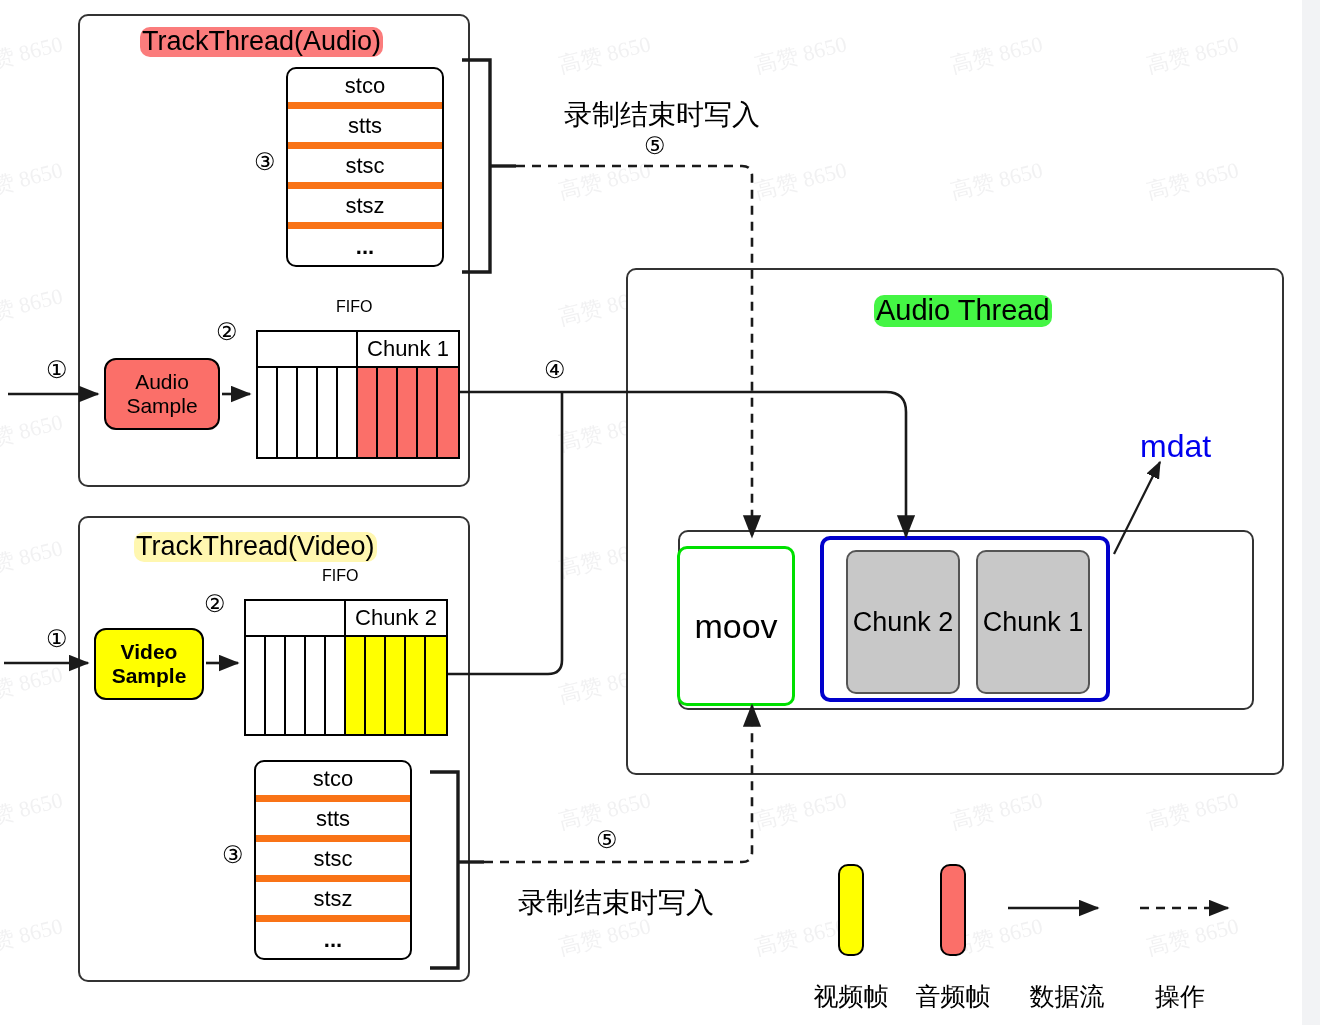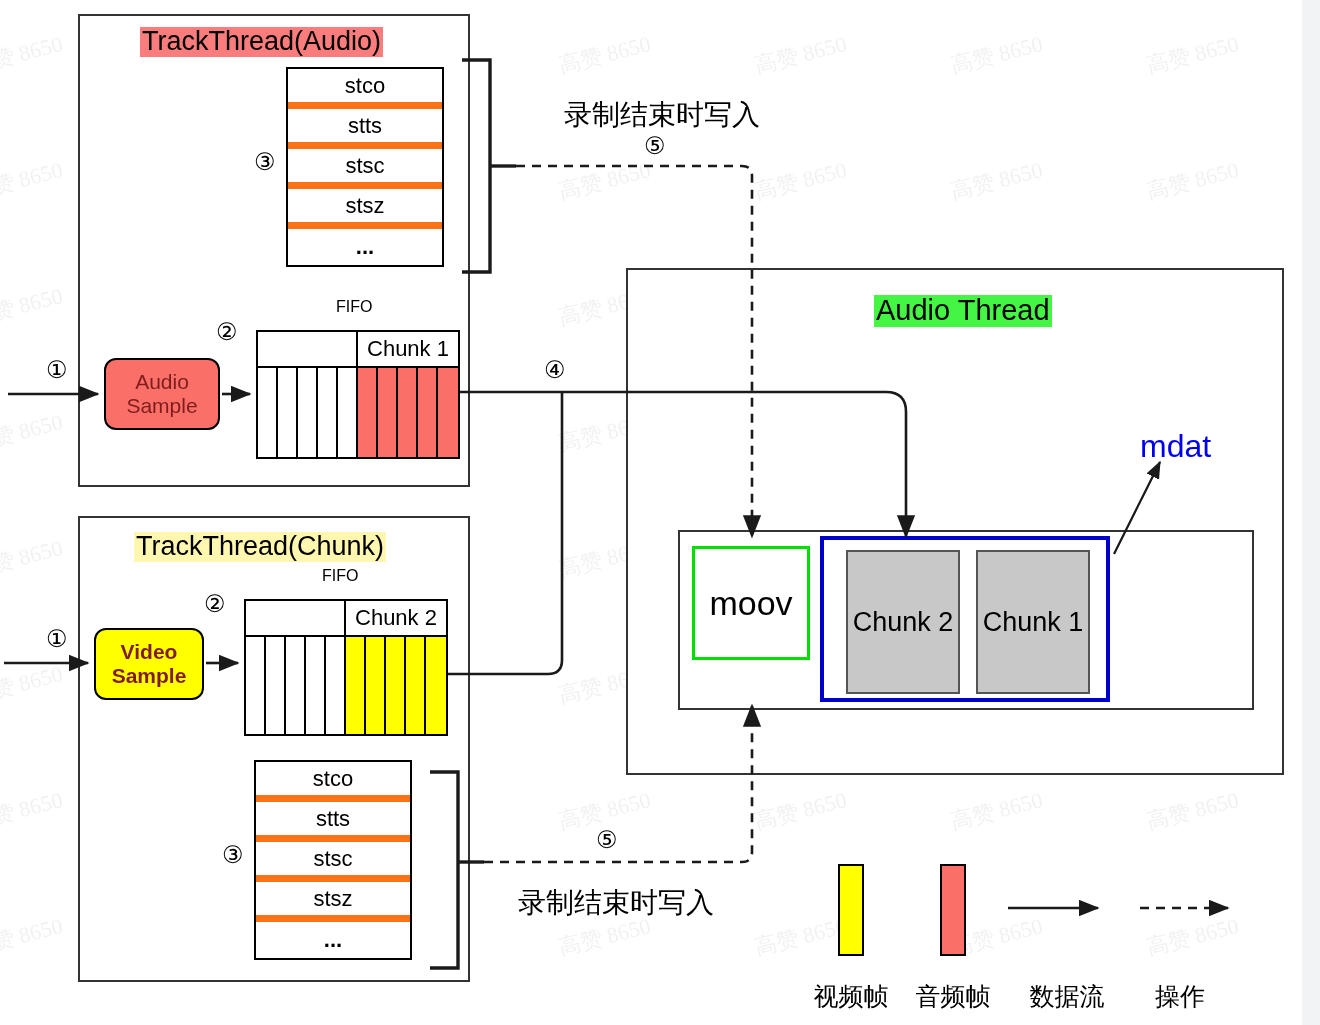--- a/index.html
+++ b/index.html
@@ -5,21 +5,21 @@
   html,body{margin:0;padding:0;}
   body{
     width:1320px;height:1025px;
     background:#ffffff;
     font-family:"Liberation Sans","DejaVu Sans",sans-serif;
     overflow:hidden;
     position:relative;
   }
   #stage{position:absolute;left:0;top:0;width:1320px;height:1025px;}
   #edge-strip{position:absolute;right:0;top:0;width:18px;height:1025px;background:#f2f3f5;}
-  .abs{position:absolute;}
+  .abs{position:absolute;border-radius:10px;}
 
   
   .thread-box{border:2px solid #333;background:#fff;box-sizing:border-box;}
 
   .title{
     font-size:27px;color:#000;white-space:nowrap;line-height:1.1;
     padding:0 2px;
   }
   .hl-red{background:#fb7c7c;}
   .hl-yellow{background:#fff7b0;}
@@ -37,21 +37,21 @@
 
   
   .circ{
     font-size:24px;color:#000;line-height:1;white-space:nowrap;
   }
 
   
   .sample{
     border:2px solid #000;border-radius:12px;box-sizing:border-box;
     display:flex;flex-direction:column;align-items:center;justify-content:center;
-    font-size:21px;color:#7f1d1d;line-height:1.15;text-align:center;
+    font-size:21px;color:#000000;line-height:1.15;text-align:center;
   }
   .sample-audio{background:#fb6f69;}
   .sample-video{background:#ffff00;font-weight:bold;}
 
   
   .fifo-label{font-size:16px;color:#000;}
   .fifo-head{display:flex;box-sizing:border-box;border:2px solid #000;border-bottom:none;}
   .fifo-head-left{box-sizing:border-box;border-right:2px solid #000;}
   .fifo-head-right{box-sizing:border-box;display:flex;align-items:center;justify-content:center;font-size:22px;color:#000;}
   .fifo-cells{display:flex;box-sizing:border-box;border:2px solid #000;}
@@ -185,21 +185,21 @@
   <div class="abs circ" style="left:216px;top:320px;">②</div>
   <div class="abs circ" style="left:46px;top:358px;">①</div>
 
   <div class="abs sample sample-audio" style="left:104px;top:358px;width:116px;height:72px;">
     <span>Audio</span>
     <span>Sample</span>
   </div>
 
   <div class="abs thread-box" style="left:78px;top:516px;width:392px;height:466px;"></div>
 
-  <div class="abs title hl-yellow" style="left:134px;top:532px;">TrackThread(Chunk)</div>
+  <div class="abs title hl-yellow" style="left:134px;top:532px;">TrackThread(Video)</div>
 
   <div class="abs fifo-label" style="left:322px;top:567px;">FIFO</div>
 
   <div class="abs" style="left:244px;top:599px;">
     <div class="fifo-head" style="width:204px;height:36px;">
       <div class="fifo-head-left" style="width:100px;"></div>
       <div class="fifo-head-right" style="width:100px;">Chunk 2</div>
     </div>
     <div class="fifo-cells" style="width:204px;height:101px;">
       <div class="fifo-cell" style="width:20px;"></div>
@@ -234,21 +234,21 @@
   <div class="abs circ" style="left:222px;top:843px;">③</div>
 
   <div class="abs thread-box" style="left:626px;top:268px;width:658px;height:507px;"></div>
 
   <div class="abs title hl-green title-writer" style="left:874px;top:295px;">Audio Thread</div>
 
   <div class="abs mdat-label" style="left:1140px;top:428px;">mdat</div>
 
   <div class="abs file-outer" style="left:678px;top:530px;width:576px;height:180px;"></div>
 
-  <div class="abs atom-moov" style="left:692px;top:546px;width:118px;height:114px;">moov</div>
+  <div class="abs atom-moov" style="left:677px;top:546px;width:118px;height:160px;">moov</div>
 
   <div class="abs mdat-group" style="left:820px;top:536px;width:290px;height:166px;">
     <div class="abs chunk" style="left:22px;top:10px;width:114px;height:144px;">Chunk 2</div>
     <div class="abs chunk" style="left:152px;top:10px;width:114px;height:144px;">Chunk 1</div>
   </div>
 
 
   <div class="abs cn-note" style="left:564px;top:96px;">录制结束时写入</div>
   <div class="abs circ" style="left:644px;top:134px;">⑤</div>
 

